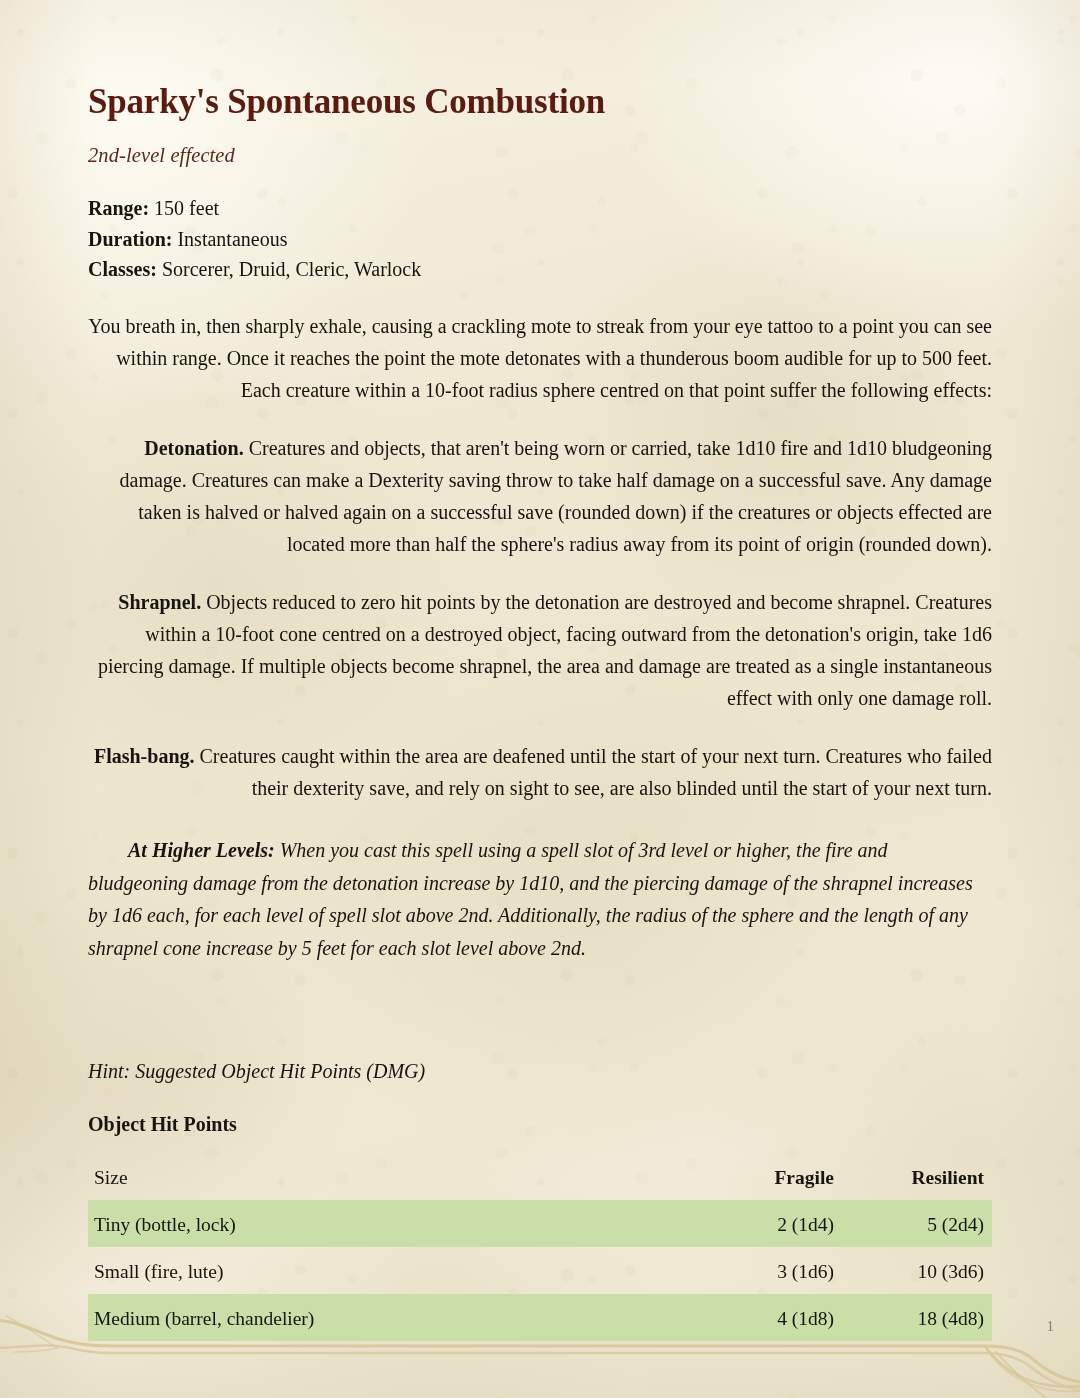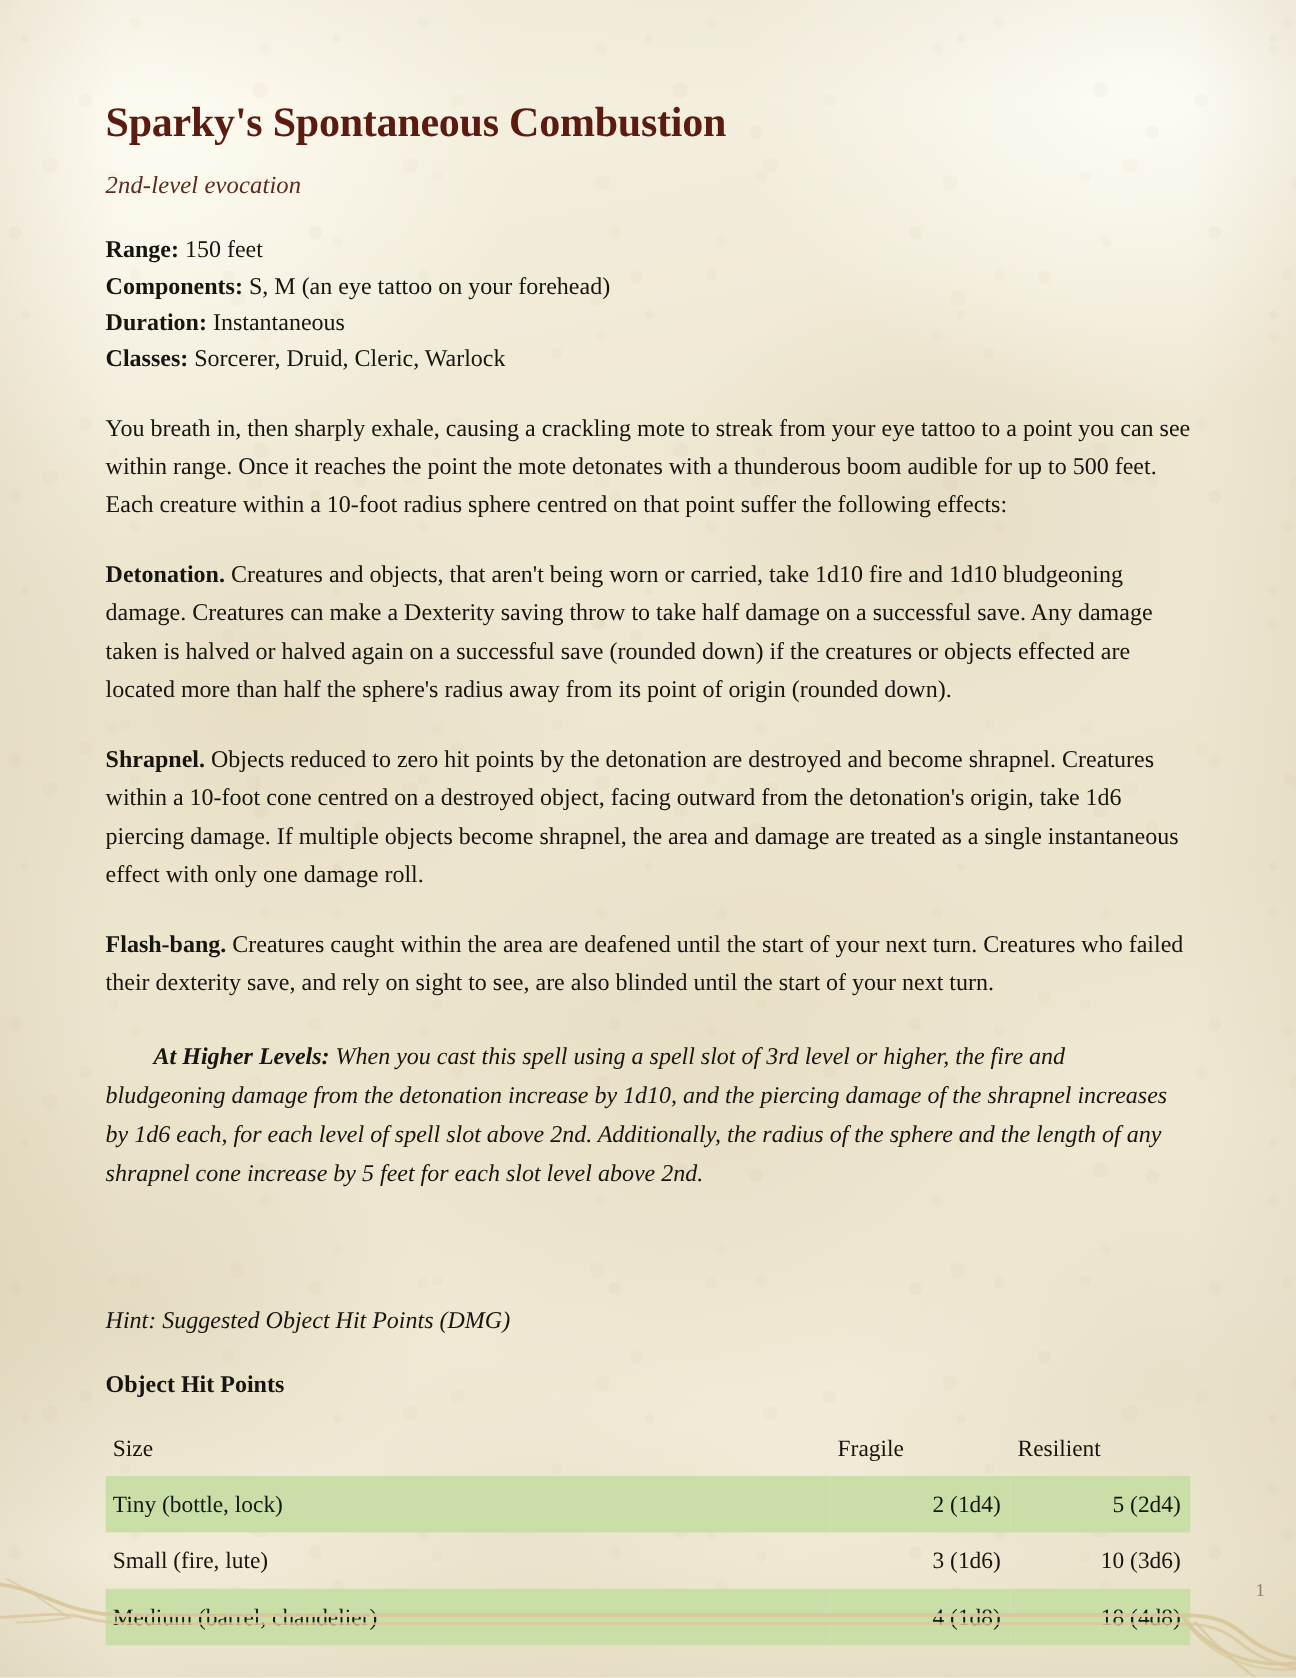--- a/index.html
+++ b/index.html
@@ -105,21 +105,21 @@
     color: #16150f;
   }
   .statblock .row { white-space: nowrap; }
   .statblock .k { font-weight: 700; }
 
   p.body {
     margin: 26px 0 0 0;
     font-size: 20px;
     line-height: 1.60;
     color: #16150f;
-    text-align: left;
+    text-align: right;
   }
   p.body .lead { font-weight: 700; }
 
   p.higher {
     margin: 30px 0 0 0;
     font-size: 20px;
     line-height: 1.62;
     font-style: italic;
     color: #16150f;
   }
@@ -149,21 +149,21 @@
   }
   #hp-table th, #hp-table td {
     border: 0;
     padding: 11px 8px 11px 6px;
     vertical-align: middle;
   }
   #hp-table th {
     font-weight: 400;
     text-align: left;
   }
-  #hp-table th.num { font-weight: 400; }
+  #hp-table th.num { font-weight: 700; text-align: right; }
   #hp-table td.num { text-align: right; }
   #hp-table col.c-size { width: auto; }
   #hp-table col.c-frag { width: 150px; }
   #hp-table col.c-res  { width: 150px; }
   #hp-table tbody tr.alt { background: #cadfa8; }
   #hp-table tbody tr td { padding-top: 14px; }
 
   
   #footer {
     position: absolute;
@@ -187,30 +187,26 @@
 <body>
 
 <div id="page">
   <div id="grain"></div>
   <div id="vignette"></div>
 
   <div id="content">
 
     <h1 id="spell-title">Sparky's Spontaneous Combustion</h1>
 
-    <div class="subtitle">2nd-level evocation</div>
+    <div class="subtitle">2nd-level effected</div>
 
     <div class="statblock">
       <div class="row">
         <span class="k">Range:</span>
         <span class="v">150 feet</span>
-      </div>
-      <div class="row">
-        <span class="k">Components:</span>
-        <span class="v">S, M (an eye tattoo on your forehead)</span>
       </div>
       <div class="row">
         <span class="k">Duration:</span>
         <span class="v">Instantaneous</span>
       </div>
       <div class="row">
         <span class="k">Classes:</span>
         <span class="v">Sorcerer, Druid, Cleric, Warlock</span>
       </div>
     </div>

